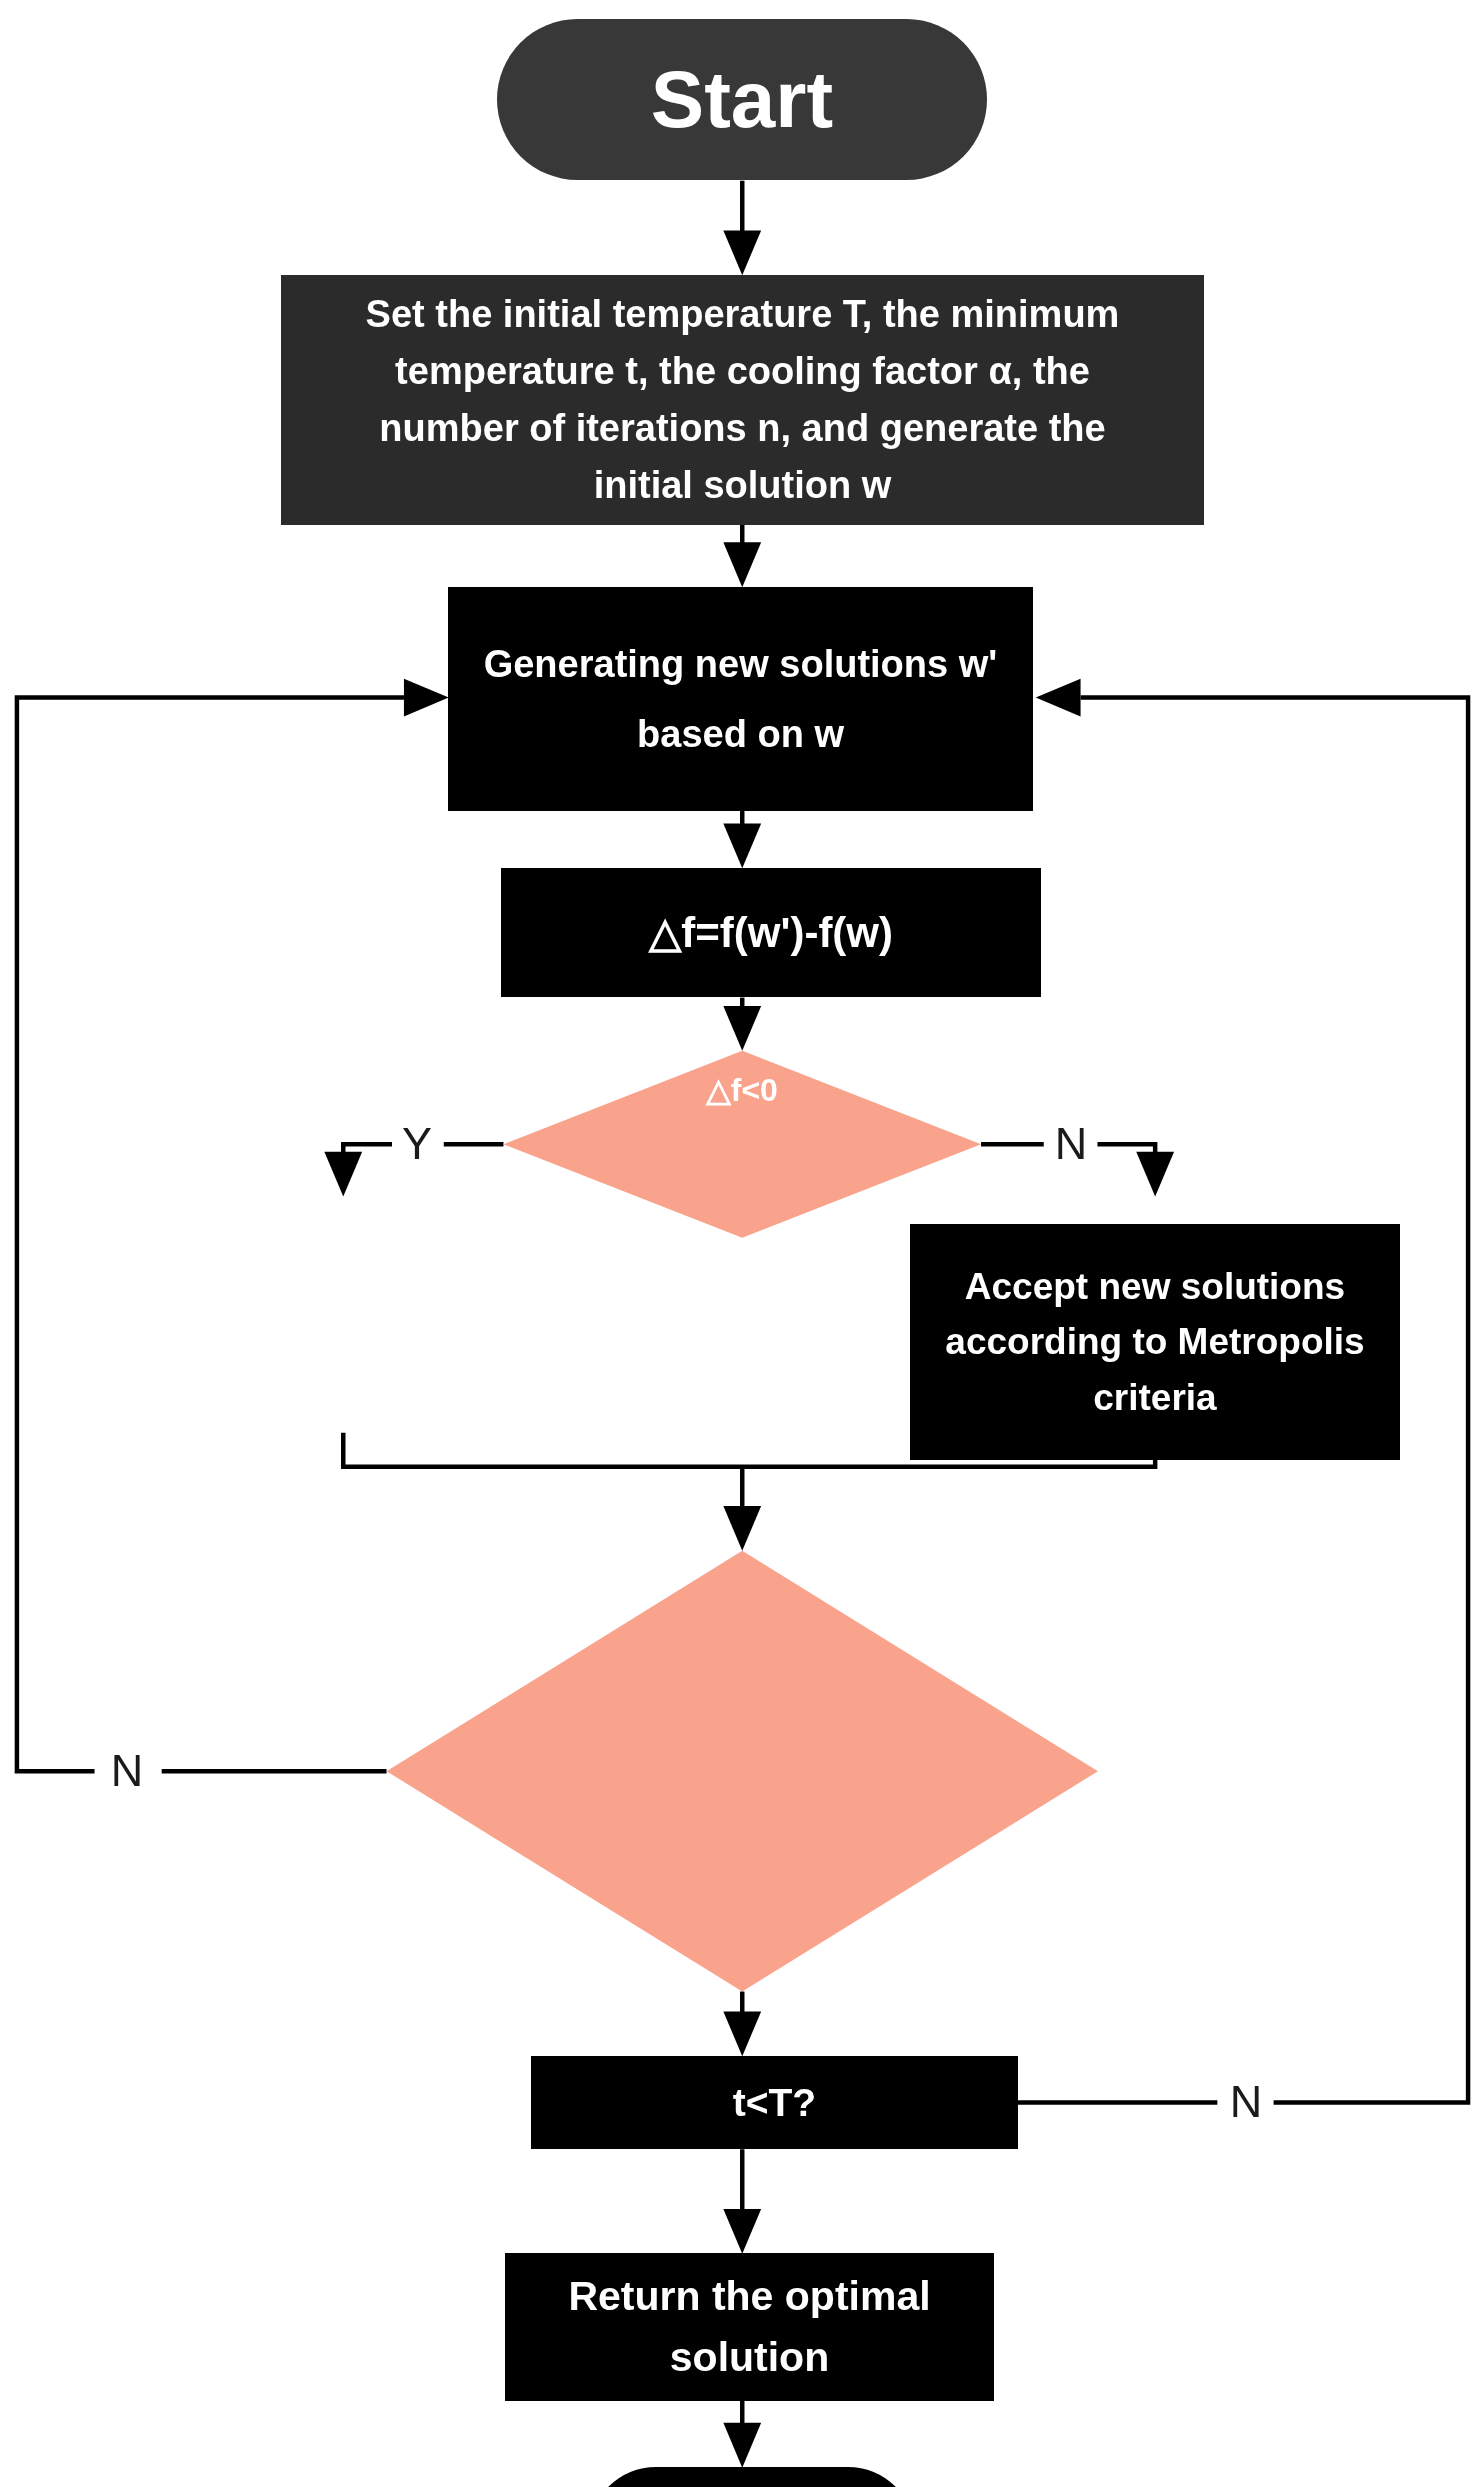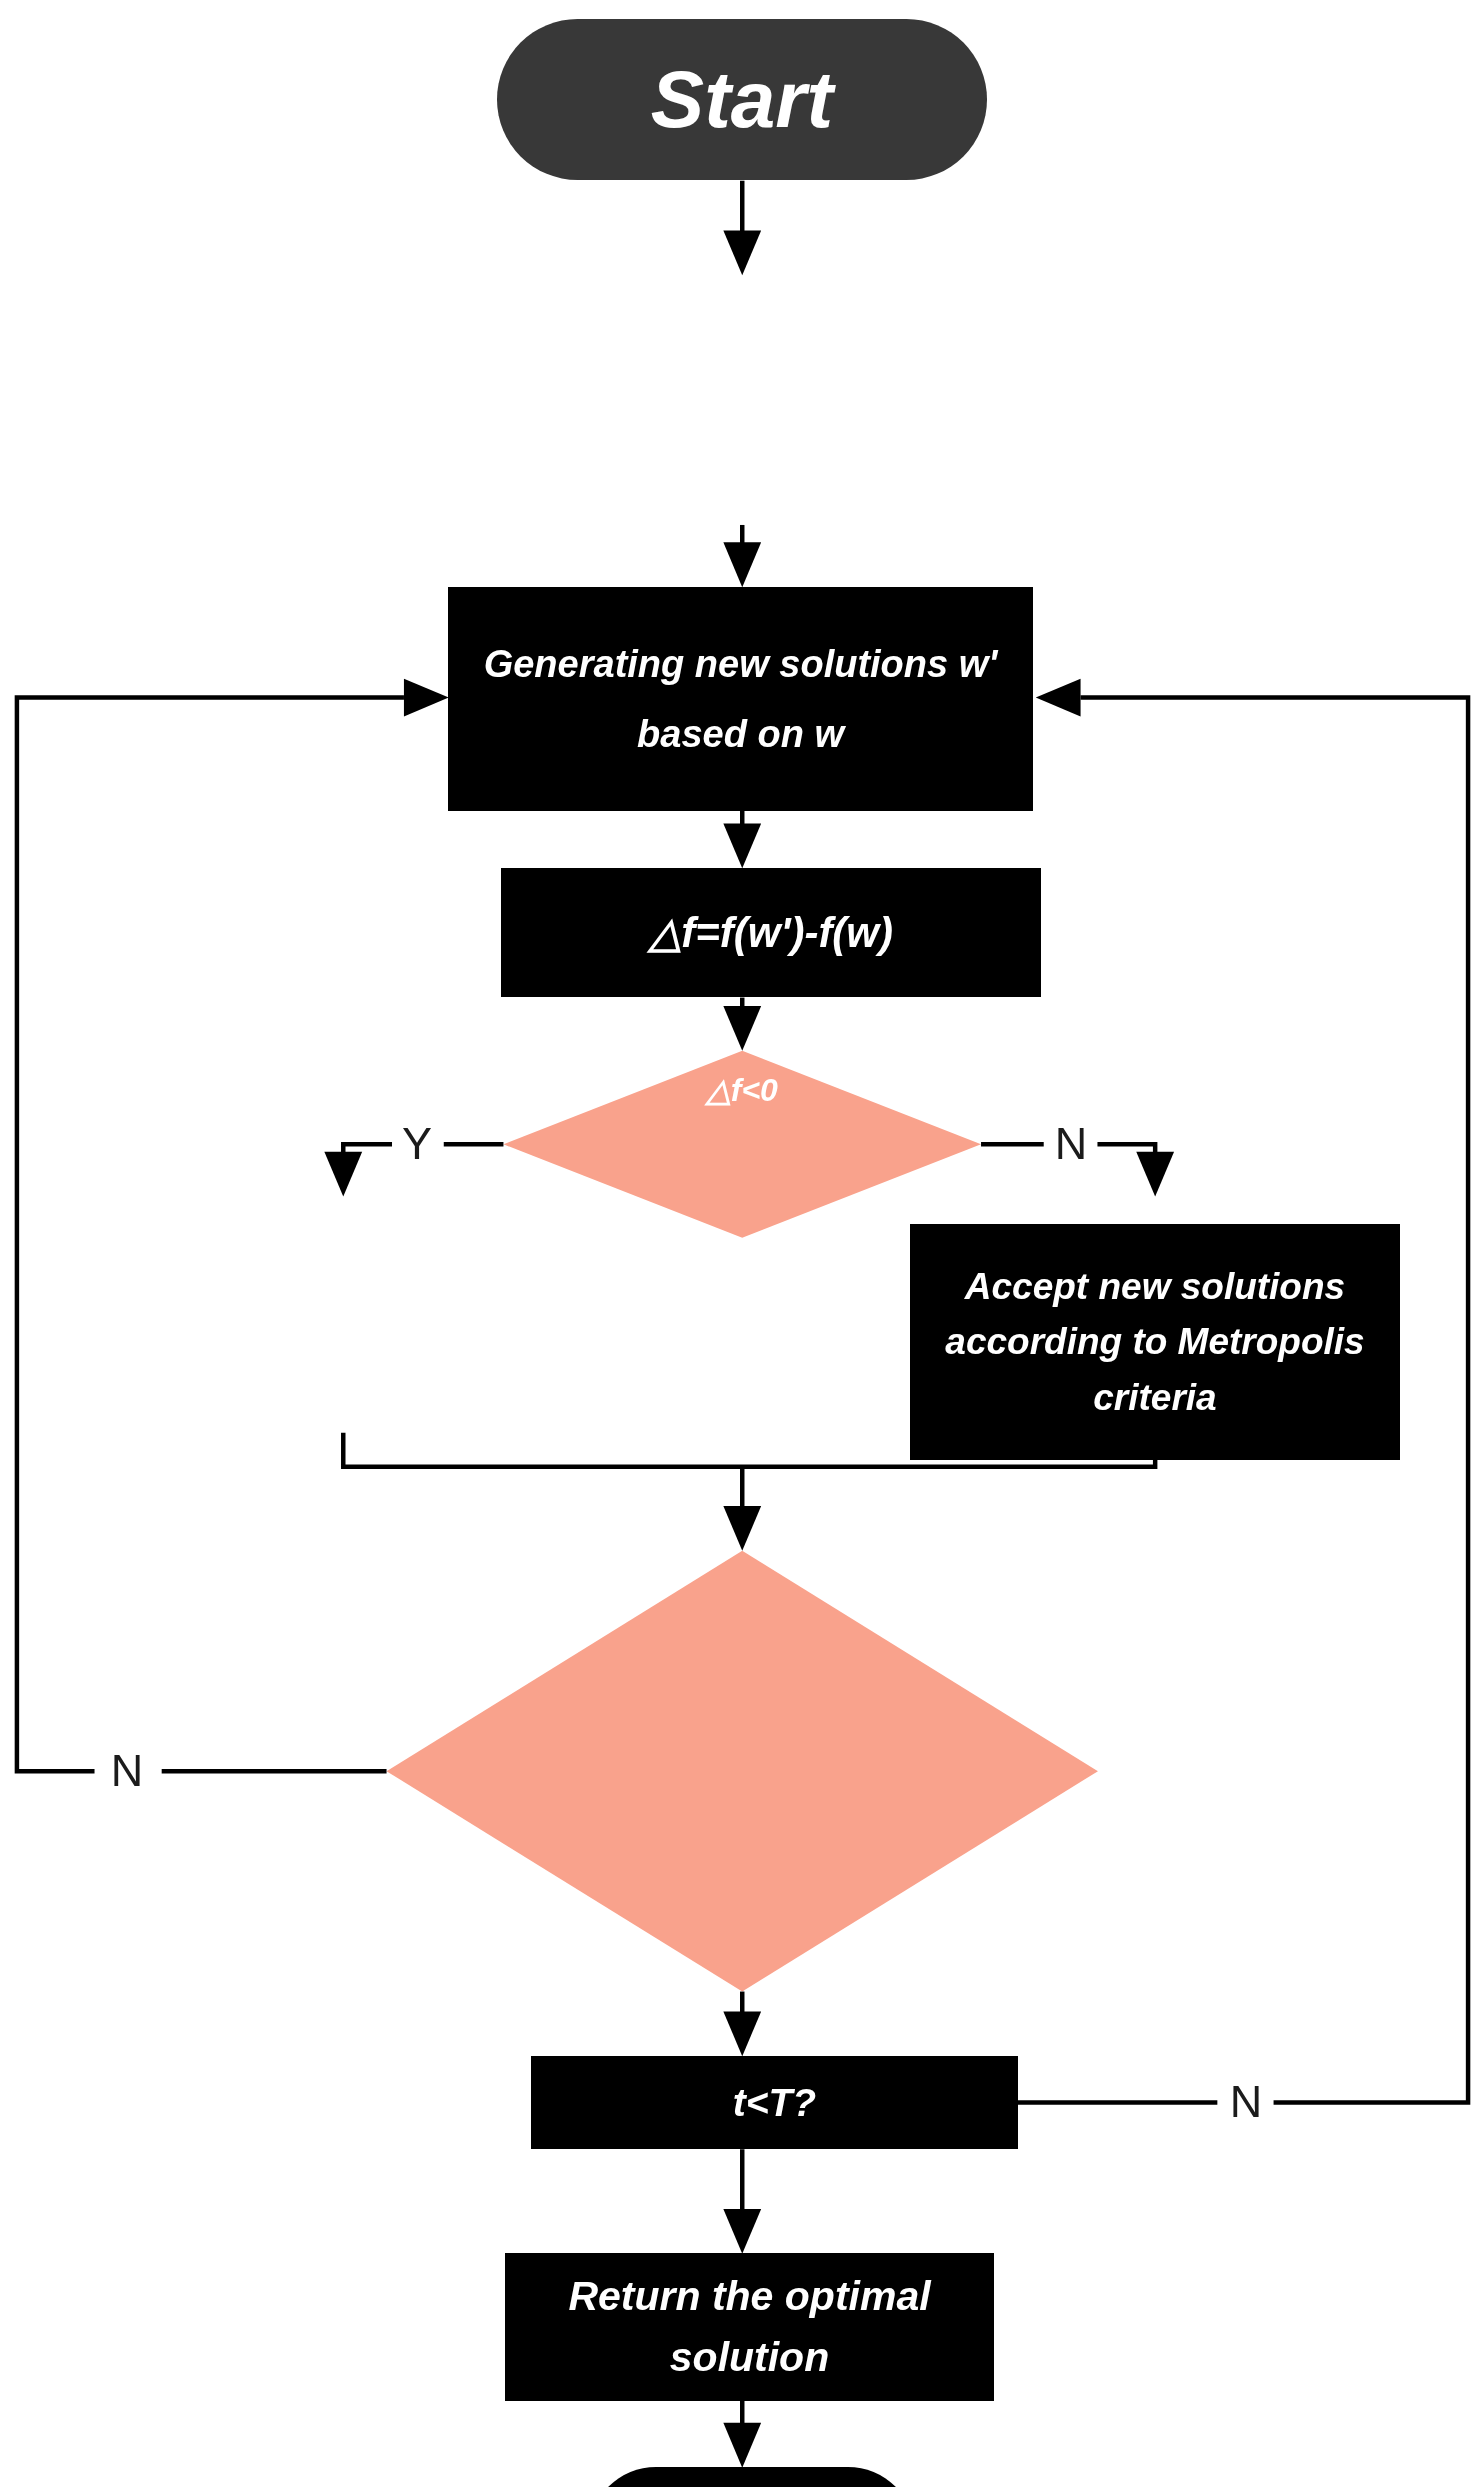--- a/index.html
+++ b/index.html
@@ -7,21 +7,21 @@
     position:relative;width:1484px;height:2617px;background:#ffffff;
     font-family:"Liberation Sans", sans-serif;overflow:hidden;
   }
   svg.wires{position:absolute;left:0;top:0;width:1484px;height:2617px;}
   .w{fill:none;stroke:var(--c-line,#000000);stroke-width:9;}
   .ah{fill:var(--c-line,#000000);stroke:none;}
   .diamond{fill:var(--c-decision_fill,#f9a28c);stroke:none;}
 
   .node{
     position:absolute;display:flex;align-items:center;justify-content:center;
-    text-align:center;color:var(--c-text,#ffffff);font-weight:700;font-style:italic;
+    text-align:center;color:var(--c-text,#ffffff);font-weight:700;
   }
   .node span{white-space:pre-line;display:block;}
 
   .n-start{left:497px;top:19px;width:490px;height:161px;border-radius:81px;
     background:var(--c-start_fill,#383838);font-size:80px;}
   .n-init{left:281px;top:275px;width:923px;height:250px;
     background:var(--c-init_fill,#2b2b2b);font-size:38px;line-height:1.5;}
   .n-generate{left:448px;top:587px;width:585px;height:224px;
     background:var(--c-process_fill,#000000);font-size:38px;line-height:1.85;}
   .n-delta{left:501px;top:868px;width:540px;height:129px;
@@ -121,20 +121,26 @@
     <g>
       <path class="w" d="M1492,4790 V4878"></path>
       <polygon class="ah" points="1454,4870 1530,4870 1492,4960"></polygon>
     </g>
   </svg>
 
   <div class="node n-start">
     <span>Start</span>
   </div>
 
+  <div class="node n-init">
+    <span>Set the initial temperature T, the minimum
+temperature t, the cooling factor α, the
+number of iterations n, and generate the
+initial solution w</span>
+  </div>
 
   <div class="node n-generate">
     <span>Generating new solutions w'
 based on w</span>
   </div>
 
   <div class="node n-delta">
     <span>△f=f(w')-f(w)</span>
   </div>
 

